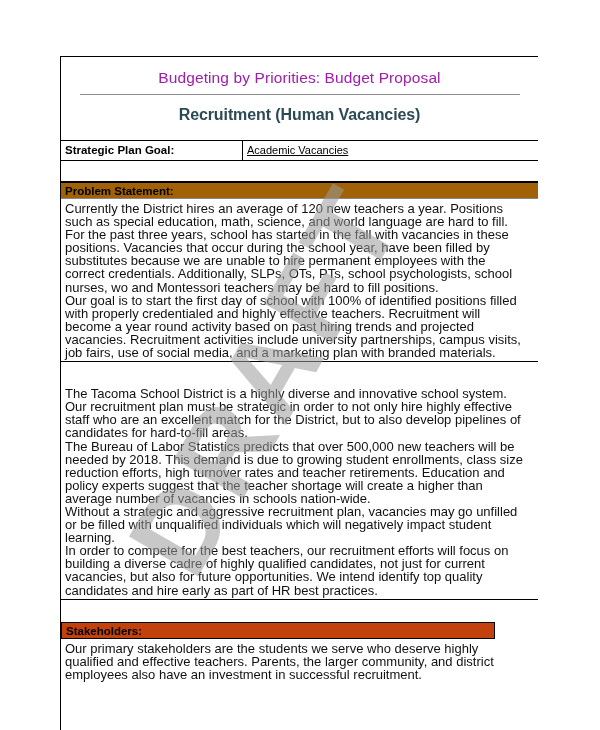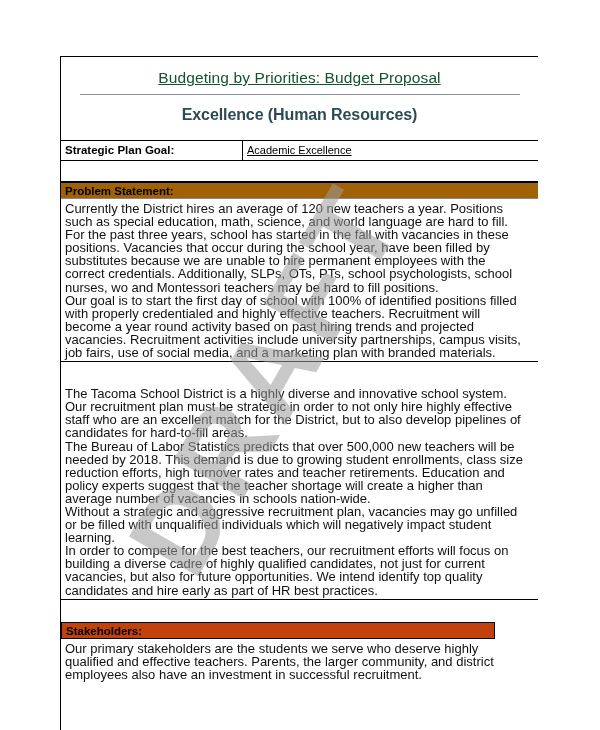--- a/index.html
+++ b/index.html
@@ -56,24 +56,23 @@
     box-sizing: border-box;
   }
 
   
   .title-block {
     padding: 10px 0 0 0;
     text-align: center;
   }
   .title-main {
     font-size: 15.5px;
-    color: #14532d;
+    color: #a21caf;
     letter-spacing: 0.1px;
     padding: 2px 0 7px 0;
-    text-decoration: underline;
   }
   .title-rule {
     height: 0;
     border-bottom: 1.6px solid #8c8c8c;
     margin: 0 18px 0 19px;
   }
   .title-sub {
     font-size: 16px;
     font-weight: bold;
     color: #2c4a55;
@@ -172,28 +171,28 @@
   <svg class="watermark" viewBox="0 0 600 730" xmlns="http://www.w3.org/2000/svg">
     <text class="watermark-text" x="300" y="400" text-anchor="middle" transform="rotate(-60 300 400)">DRAFT</text>
   </svg>
 
   <div class="doc">
     <div class="doc-inner">
 
       <div class="title-block">
         <div class="title-main">Budgeting by Priorities: Budget Proposal</div>
         <div class="title-rule"></div>
-        <div class="title-sub">Excellence (Human Resources)</div>
+        <div class="title-sub">Recruitment (Human Vacancies)</div>
         <div class="pad-md"></div>
       </div>
 
       <div class="goal-row">
         <div class="goal-label">Strategic Plan Goal:</div>
         <div class="goal-value">
-          <span>Academic Excellence</span>
+          <span>Academic Vacancies</span>
         </div>
       </div>
 
       <div class="spacer-row"></div>
 
       <div class="section-head">Problem Statement:</div>
       <div class="body-block">
         <p>Currently the District hires an average of 120 new teachers a year. Positions such as special education, math, science, and world language are hard to fill. For the past three years, school has started in the fall with vacancies in these positions. Vacancies that occur during the school year, have been filled by substitutes because we are unable to hire permanent employees with the correct credentials. Additionally, SLPs, OTs, PTs, school psychologists, school nurses, wo and Montessori teachers may be hard to fill positions.</p>
         <p>Our goal is to start the first day of school with 100% of identified positions filled with properly credentialed and highly effective teachers. Recruitment will become a year round activity based on past hiring trends and projected vacancies. Recruitment activities include university partnerships, campus visits, job fairs, use of social media, and a marketing plan with branded materials.</p>
       </div>

